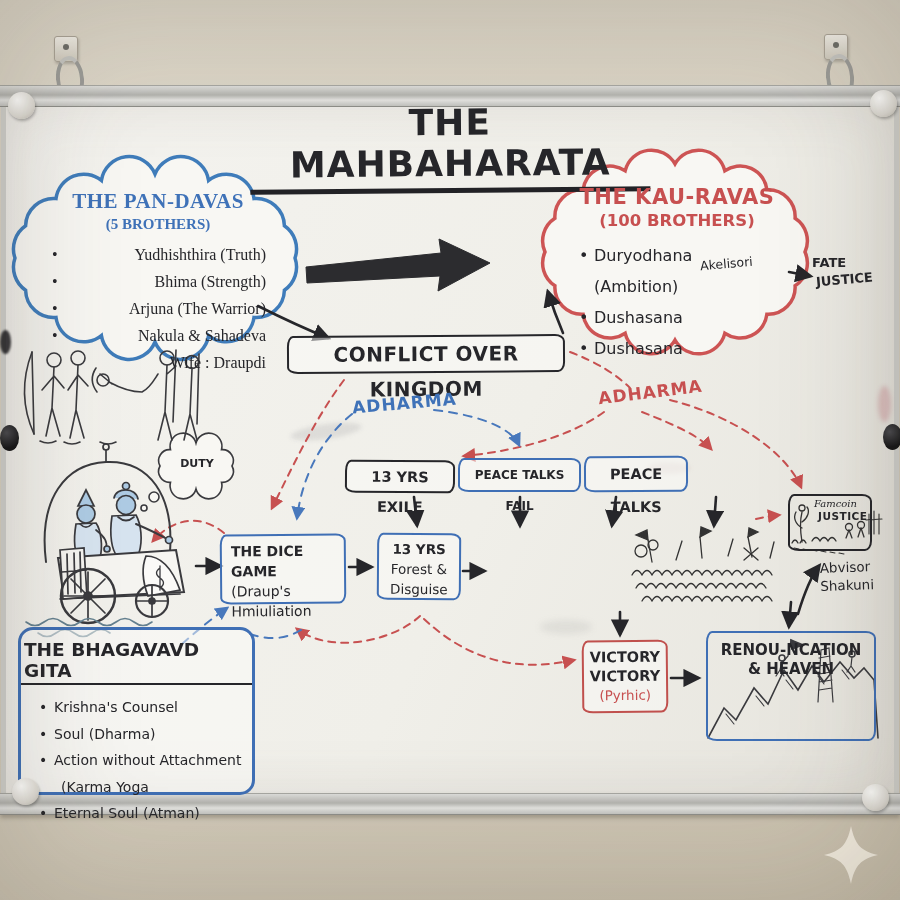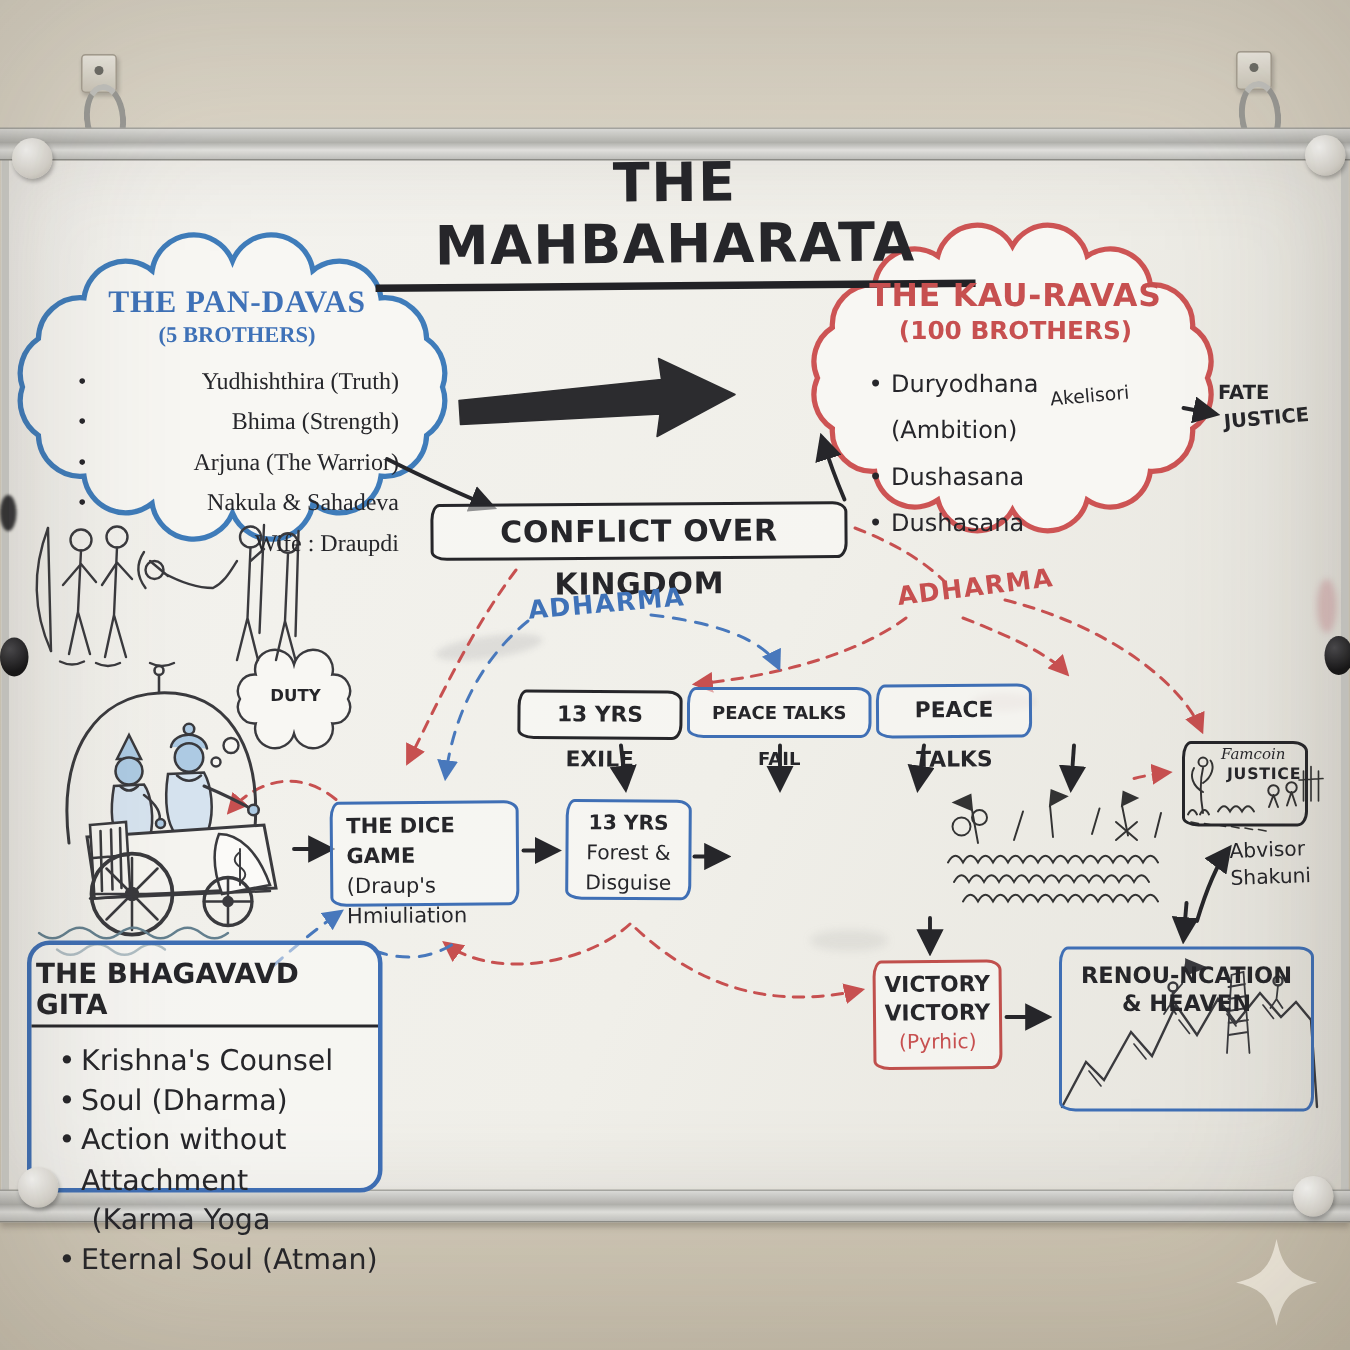--- a/index.html
+++ b/index.html
@@ -285,21 +285,21 @@
     <div class="red-t" style="font-size:13.5px;">(Pyrhic)</div>
   </div>
 
   <div class="box blue" style="left:706px;top:631px;width:170px;height:110px;background:transparent;">
     <div class="bold" style="font-size:15px;line-height:20px;margin-top:7px;">RENOU-NCATION</div>
     <div class="bold" style="font-size:15px;line-height:19px;">&amp; HEAVEN</div>
   </div>
 
   <div class="box blue" style="left:18px;top:627px;width:237px;height:168px;border-width:3px;text-align:left;border-radius:15px;">
     <div class="bold" style="font-size:18.5px;margin:9px auto 0;width:fit-content;border-bottom:2.5px solid #26262a;padding:0 3px 2px;">THE BHAGAVAVD GITA</div>
-    <div style="margin:9px 0 0 16px;font-size:19px;line-height:26.5px;">
+    <div style="margin:9px 0 0 16px;font-size:14px;line-height:26.5px;">
       <div class="li">Krishna's Counsel</div>
       <div class="li">Soul (Dharma)</div>
       <div class="li">Action without Attachment</div>
       <div style="padding-left:24px;">(Karma Yoga</div>
       <div class="li">Eternal Soul (Atman)</div>
     </div>
   </div>
 
   <div class="abs bold" style="left:174px;top:457px;width:46px;text-align:center;font-size:11px;">DUTY</div>
 

